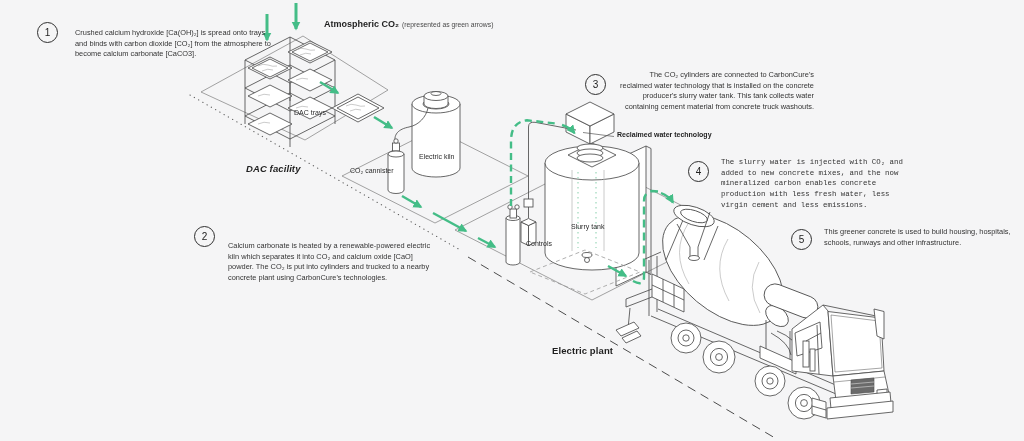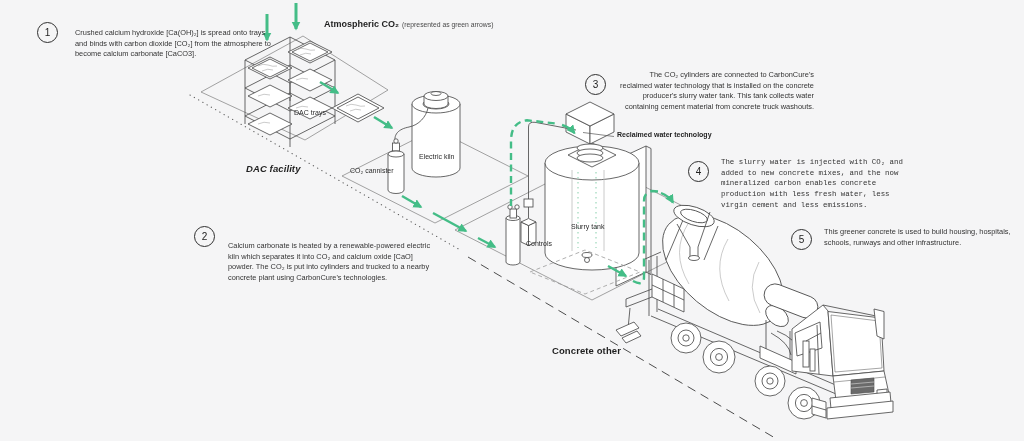--- a/index.html
+++ b/index.html
@@ -222,15 +222,15 @@
     <span class="t">Atmospheric CO₂</span><span class="n">(represented as green arrows)</span>
   </div>
 
   <div class="lbl" style="left:294px;top:109px;">DAC trays</div>
   <div class="lbl-bold" style="left:246px;top:163px;font-style:italic;">DAC facility</div>
   <div class="lbl" style="left:419px;top:153px;">Electric kiln</div>
   <div class="lbl" style="left:350px;top:167px;">CO₂ cannister</div>
   <div class="lbl" style="left:526px;top:240px;">Controls</div>
   <div class="lbl" style="left:571px;top:223px;">Slurry tank</div>
   <div class="lbl-strong" style="left:617px;top:131px;">Reclaimed water technology</div>
-  <div class="lbl-bold" style="left:552px;top:345px;">Concrete other</div>
+  <div class="lbl-bold" style="left:552px;top:345px;">Electric plant</div>
 
 </div>
 
 </body></html>

